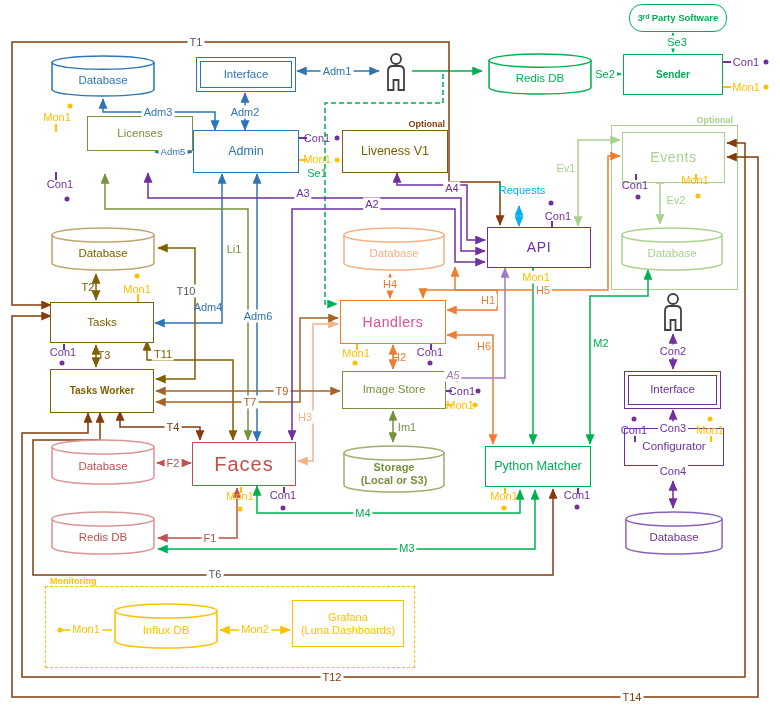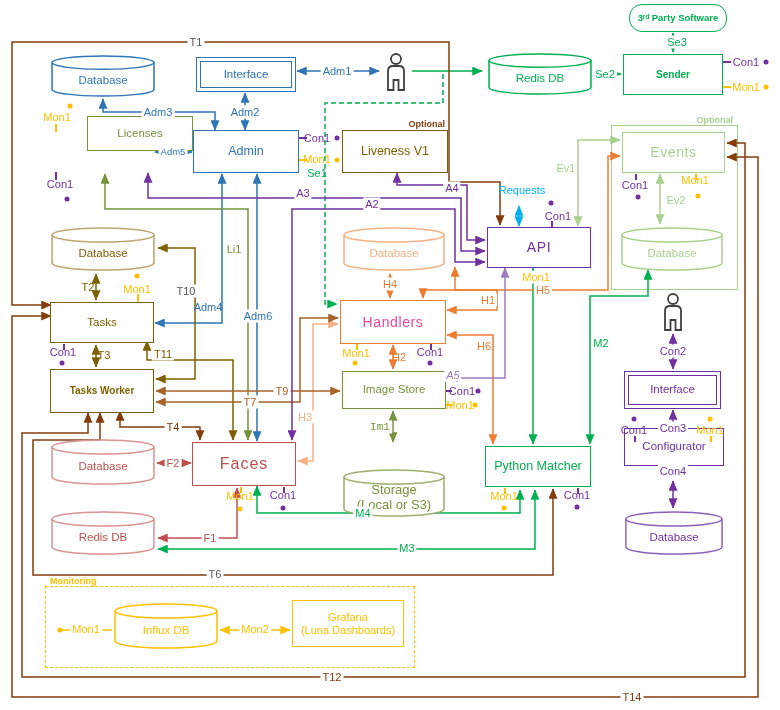--- a/index.html
+++ b/index.html
@@ -11,21 +11,21 @@
         text-align:center;font-size:11.5px;line-height:1.15;background:#fff;}
   .box{border:1.6px solid currentColor;box-sizing:border-box;}
   .rounded{border-radius:13px;}
   .dbl{padding:3px;}
   .dbl .inner{border:1.4px solid currentColor;width:100%;height:100%;display:flex;
               align-items:center;justify-content:center;box-sizing:border-box;}
   .cyl{background:transparent;}
   .cyl svg.shape{position:absolute;inset:0;width:100%;height:100%;}
   .cyl .lbl{position:relative;margin-top:10px;}
   .big{font-size:14px;letter-spacing:.6px;}
-  .bigger{font-size:16px;letter-spacing:1px;}
+  .bigger{font-size:20px;letter-spacing:1px;}
   .md{font-size:12.5px;}
   .bold-sm{font-size:10px;font-weight:bold;}
   .sm2{font-size:9.5px;font-weight:bold;}
   .two-line{display:block;}
   .ctr-label{position:absolute;font-size:9px;font-weight:bold;z-index:3;}
   #overlay{position:absolute;inset:0;z-index:4;pointer-events:none;}
   .edge-label{position:absolute;transform:translate(-50%,-50%);font-size:11px;white-space:nowrap;
               line-height:1;z-index:4;}
   .edge-label.bg{background:#fff;padding:1px 2px;}
   .edge-label.small{font-size:9.5px;}
@@ -195,21 +195,21 @@
 
   <div class="node box md" style="left:193px;top:130px;width:106px;height:43px;color:#2E75B6;">
     <span>Admin</span>
   </div>
 
   <div class="node box md" style="left:342px;top:130px;width:106px;height:43px;color:#7F6000;">
     <span class="ctr-label" style="top:-12px;right:2px;color:#843C0C;">Optional</span>
     <span>Liveness V1</span>
   </div>
 
-  <div class="node box big" style="left:622px;top:132px;width:103px;height:41px;color:#A9D18E;">
+  <div class="node box big" style="left:622px;top:132px;width:103px;height:51px;color:#A9D18E;">
     <span>Events</span>
   </div>
 
   <div class="node cyl" style="left:620px;top:226px;width:104px;height:46px;color:#A9D18E;">
     <svg class="shape" viewBox="0 0 104 46" preserveAspectRatio="none">
         <path d="M2,9 v28 a50,7 0 0 0 100,0 v-28" fill="#fff" stroke="currentColor" stroke-width="1.5"></path>
         <ellipse cx="52" cy="9" rx="50" ry="7" fill="#fff" stroke="currentColor" stroke-width="1.5"></ellipse>
       </svg>
     <span class="lbl">Database</span>
   </div>
@@ -243,21 +243,21 @@
   </div>
 
   <div class="node box big" style="left:487px;top:227px;width:104px;height:41px;color:#7030A0;">
     <span>API</span>
   </div>
 
   <div class="node box" style="left:342px;top:371px;width:104px;height:38px;color:#76923C;">
     <span>Image Store</span>
   </div>
 
-  <div class="node cyl" style="left:342px;top:468px;width:104px;height:50px;color:#76923C;font-size:13px;font-weight:normal;">
+  <div class="node cyl" style="left:342px;top:444px;width:104px;height:50px;color:#76923C;font-size:11px;font-weight:bold;">
     <svg class="shape" viewBox="0 0 104 50" preserveAspectRatio="none">
         <path d="M2,9 v32 a50,7 0 0 0 100,0 v-32" fill="#fff" stroke="#9CAF6E" stroke-width="1.5"></path>
         <ellipse cx="52" cy="9" rx="50" ry="7" fill="#fff" stroke="#9CAF6E" stroke-width="1.5"></ellipse>
       </svg>
     <span class="lbl">
         <span class="two-line">Storage</span>
         <span class="two-line">(Local or S3)</span>
       </span>
   </div>
 
@@ -368,21 +368,21 @@
       <div class="edge-label" style="left: 430px; top: 352px; color: rgb(112, 48, 160);">Con1</div>
       <div class="edge-label" style="left: 484px; top: 346px; color: rgb(237, 125, 49);">H6</div>
       <div class="edge-label bg" style="left: 673px; top: 351px; color: rgb(112, 48, 160);">Con2</div>
       <div class="edge-label bg" style="left: 282px; top: 391px; color: rgb(165, 99, 42);">T9</div>
       <div class="edge-label bg" style="left: 250px; top: 402px; color: rgb(165, 99, 42);">T7</div>
       <div class="edge-label bg" style="left: 305px; top: 417px; color: rgb(244, 177, 131);">H3</div>
       <div class="edge-label bg" style="left: 453px; top: 375px; color: rgb(158, 124, 193); font-style: italic;">A5</div>
       <div class="edge-label" style="left: 462px; top: 391px; color: rgb(112, 48, 160);">Con1</div>
       <div class="edge-label" style="left: 460px; top: 405px; color: rgb(255, 192, 0);">Mon1</div>
       <div class="edge-label bg" style="left: 173px; top: 427px; color: rgb(132, 60, 12);">T4</div>
-      <div class="edge-label bg" style="left: 380px; top: 427px; color: rgb(118, 146, 60); font-family: Liberation Mono, monospace;">Im1</div>
+      <div class="edge-label bg" style="left: 407px; top: 427px; color: rgb(118, 146, 60);">Im1</div>
       <div class="edge-label bg" style="left: 173px; top: 463px; color: rgb(192, 80, 77);">F2</div>
       <div class="edge-label" style="left: 240px; top: 496px; color: rgb(255, 192, 0);">Mon1</div>
       <div class="edge-label" style="left: 283px; top: 495px; color: rgb(112, 48, 160);">Con1</div>
       <div class="edge-label" style="left: 504px; top: 496px; color: rgb(255, 192, 0);">Mon1</div>
       <div class="edge-label" style="left: 577px; top: 495px; color: rgb(112, 48, 160);">Con1</div>
       <div class="edge-label" style="left: 634px; top: 430px; color: rgb(112, 48, 160);">Con1</div>
       <div class="edge-label bg" style="left: 673px; top: 428px; color: rgb(112, 48, 160);">Con3</div>
       <div class="edge-label" style="left: 710px; top: 430px; color: rgb(255, 192, 0);">Mon1</div>
       <div class="edge-label bg" style="left: 363px; top: 513px; color: rgb(0, 176, 80);">M4</div>
       <div class="edge-label bg" style="left: 210px; top: 538px; color: rgb(192, 80, 77);">F1</div>

